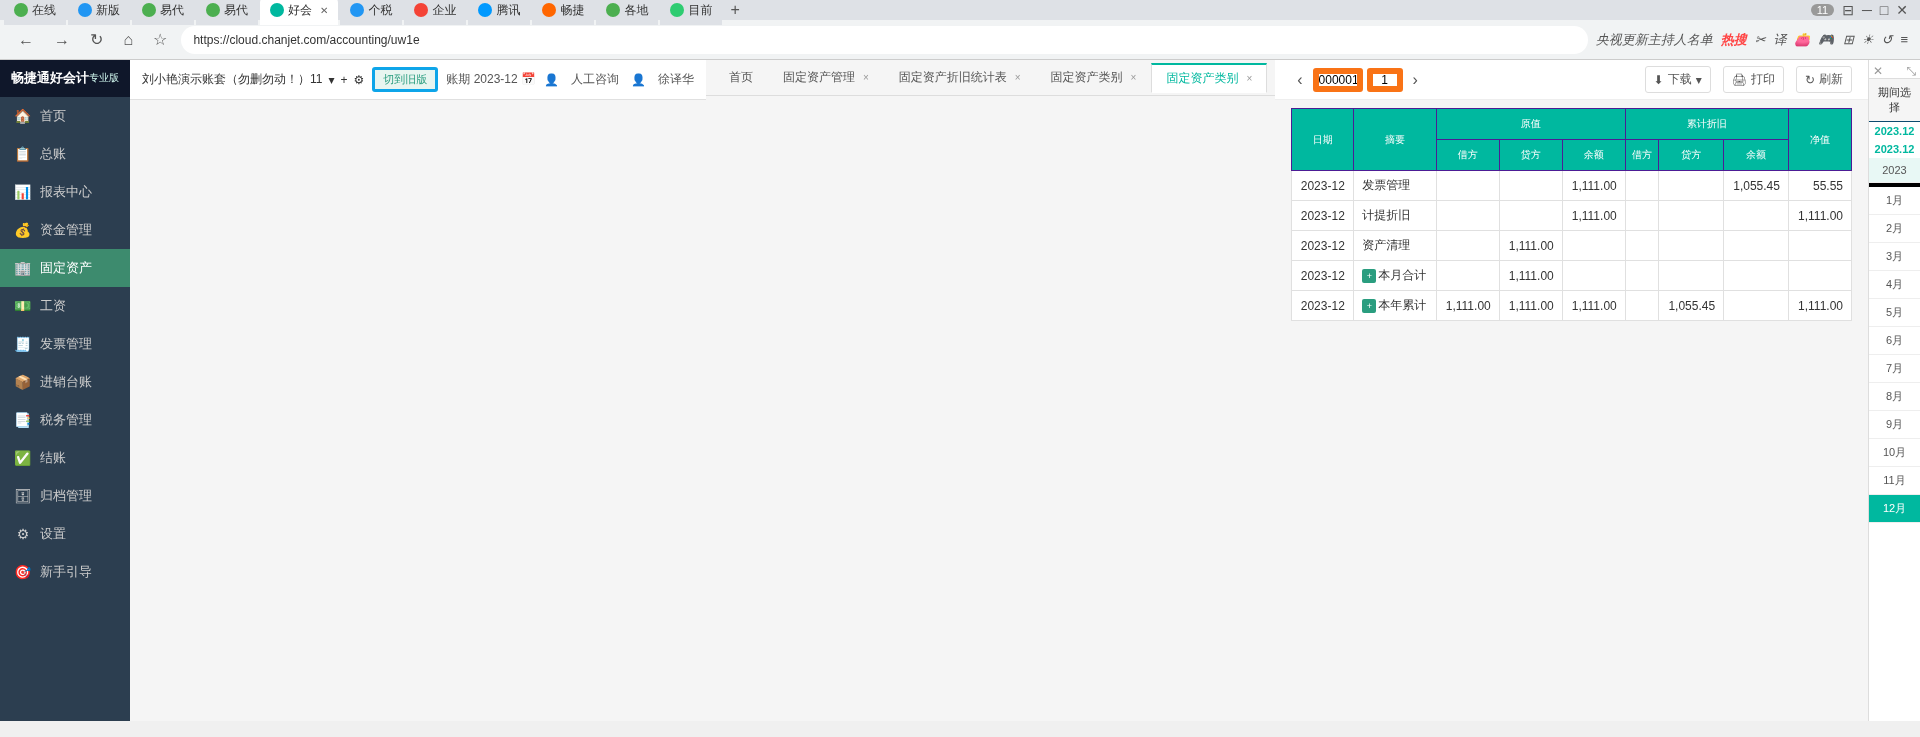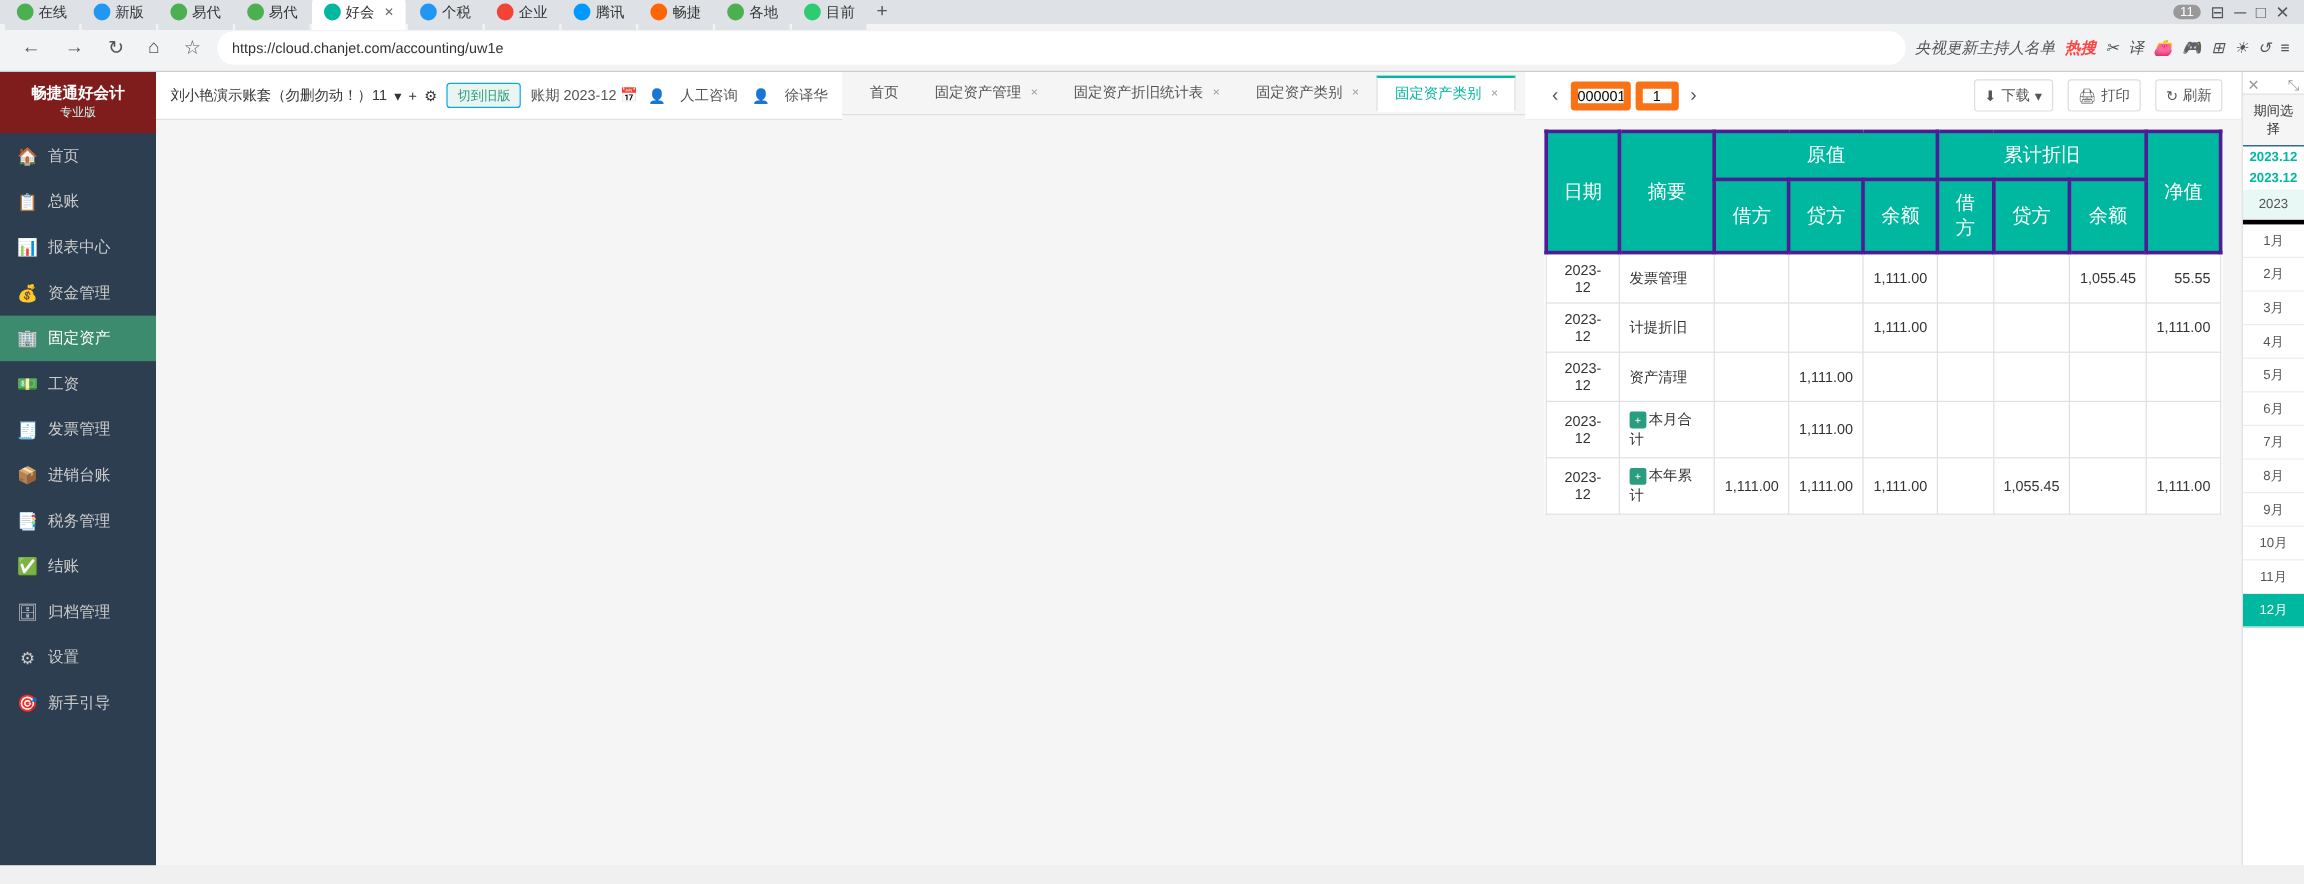--- a/index.html
+++ b/index.html
@@ -19,55 +19,55 @@
     .address-bar { display: flex; align-items: center; height: 40px; background: #f1f3f4; padding: 0 12px; gap: 8px; border-bottom: 1px solid #ccc; }
     .nav-btn { color: #555; font-size: 16px; cursor: pointer; padding: 2px 6px; }
     .address-input { flex: 1; height: 28px; border: none; border-radius: 14px; background: #fff; padding: 0 12px; font-size: 12px; color: #333; outline: none; }
     .address-right { display: flex; gap: 8px; align-items: center; color: #555; font-size: 13px; font-style: italic; }
 
     
     .app-wrapper { display: flex; height: calc(737px - 76px); width: 100%; }
 
     
     .sidebar { width: 130px; background: #2c3e50; display: flex; flex-direction: column; height: 100%; flex-shrink: 0; }
-    .sidebar-logo { background: #7f1d1d; display: flex; align-items: center; justify-content: center; padding: 10px 8px; flex-direction: column; }
+    .sidebar-logo { background: #0f172a; display: flex; align-items: center; justify-content: center; padding: 10px 8px; }
     .sidebar-logo-text { color: #fff; font-size: 13px; font-weight: bold; line-height: 1.3; text-align: center; }
     .sidebar-logo-sub { color: #cef5ec; font-size: 10px; }
     .sidebar-nav { flex: 1; display: flex; flex-direction: column; }
     .sidebar-item { display: flex; align-items: center; padding: 10px 14px; color: #ccc; cursor: pointer; gap: 8px; font-size: 13px; }
     .sidebar-item.active { background: #3d8b6e; color: #fff; }
     .sidebar-item-icon { font-size: 14px; width: 18px; text-align: center; }
 
     
     .main-content { flex: 1; background: #f5f5f5; display: flex; flex-direction: row; overflow: hidden; }
 
     
     .top-bar { display: flex; align-items: center; height: 40px; background: #fff; border-bottom: 1px solid #e0e0e0; padding: 0 12px; gap: 8px; }
     .company-info { display: flex; align-items: center; gap: 6px; font-size: 12px; color: #333; }
-    .switch-btn { background: #e8f5f0; color: #2a9d7f; border: 1px solid #0ea5e9; border-radius: 3px; padding: 2px 8px; font-size: 11px; cursor: pointer; }
+    .switch-btn { background: #e8f5f0; color: #2a9d7f; border: 3px solid #0ea5e9; border-radius: 3px; padding: 2px 8px; font-size: 11px; cursor: pointer; }
     .period-info { color: #555; font-size: 12px; }
     .top-bar-right { margin-left: auto; display: flex; align-items: center; gap: 12px; color: #555; font-size: 12px; }
 
     
     .page-tabs { display: flex; align-items: center; height: 36px; background: #f5f5f5; border-bottom: 1px solid #ddd; padding: 0 8px; gap: 0; }
     .page-tab { display: flex; align-items: center; height: 30px; padding: 0 14px; color: #555; cursor: pointer; font-size: 12px; border: 1px solid transparent; gap: 4px; }
     .page-tab.active { background: #fff; border: 1px solid #ddd; border-bottom: 1px solid #fff; color: #00b89f; border-top: 2px solid #00b89f; }
     .page-tab .tab-x { font-size: 10px; color: #999; margin-left: 4px; }
 
     
     .toolbar { display: flex; align-items: center; height: 40px; background: #fff; padding: 0 16px; gap: 16px; border-bottom: 1px solid #eee; }
     .pagination-area { display: flex; align-items: center; gap: 4px; font-size: 12px; color: #333; }
     .pagination-input { width: 50px; height: 24px; border: 6px solid #f97316; border-radius: 3px; text-align: center; font-size: 12px; }
     .toolbar-right { margin-left: auto; display: flex; align-items: center; gap: 12px; }
     .toolbar-btn { display: flex; align-items: center; gap: 4px; color: #555; font-size: 12px; cursor: pointer; padding: 4px 8px; border: 1px solid #ddd; border-radius: 3px; background: #fff; }
 
     
     .table-area { flex: 1; overflow: auto; padding: 8px 16px; }
     .data-table { width: 100%; border-collapse: collapse; background: #fff; }
-    .data-table th { background: #00b89f; color: #fff; text-align: center; padding: 8px 6px; border: 3px solid #4c1d95; font-size: 16px; font-weight: normal; }
+    .data-table th { background: #00b89f; color: #fff; text-align: center; padding: 8px 6px; border: 1px solid #4c1d95; font-size: 10px; font-weight: normal; }
     .data-table td { text-align: center; padding: 6px 8px; border: 1px solid #e0e0e0; font-size: 12px; color: #333; background: #fff; }
     .data-table .text-left { text-align: left; }
     .data-table .text-right { text-align: right; }
     .summary-icon { display: inline-block; width: 14px; height: 14px; background: #2a9d7f; color: #fff; font-size: 9px; text-align: center; line-height: 14px; border-radius: 2px; margin-right: 2px; }
 
     
     .period-panel { width: 52px; background: #fff; border-left: 1px solid #ddd; display: flex; flex-direction: column; overflow-y: auto; }
     .period-panel-header { background: #f5f5f5; padding: 6px 4px; text-align: center; font-size: 11px; color: #333; border-bottom: 1px solid #0c4a6e; }
     .period-date { font-size: 11px; color: #00b89f; font-weight: bold; padding: 3px 0; text-align: center; }
     .period-month { padding: 6px 4px; text-align: center; font-size: 11px; color: #555; cursor: pointer; border-bottom: 1px solid #eee; }

